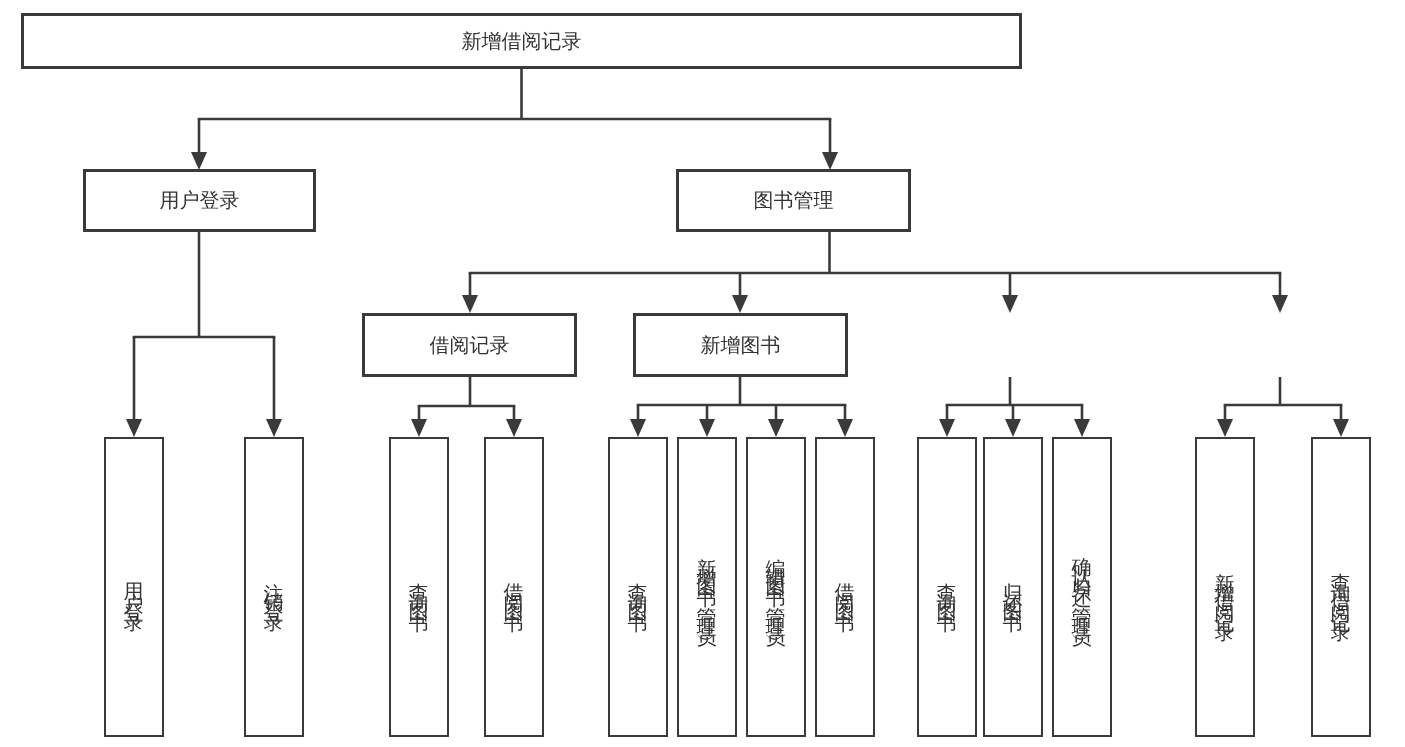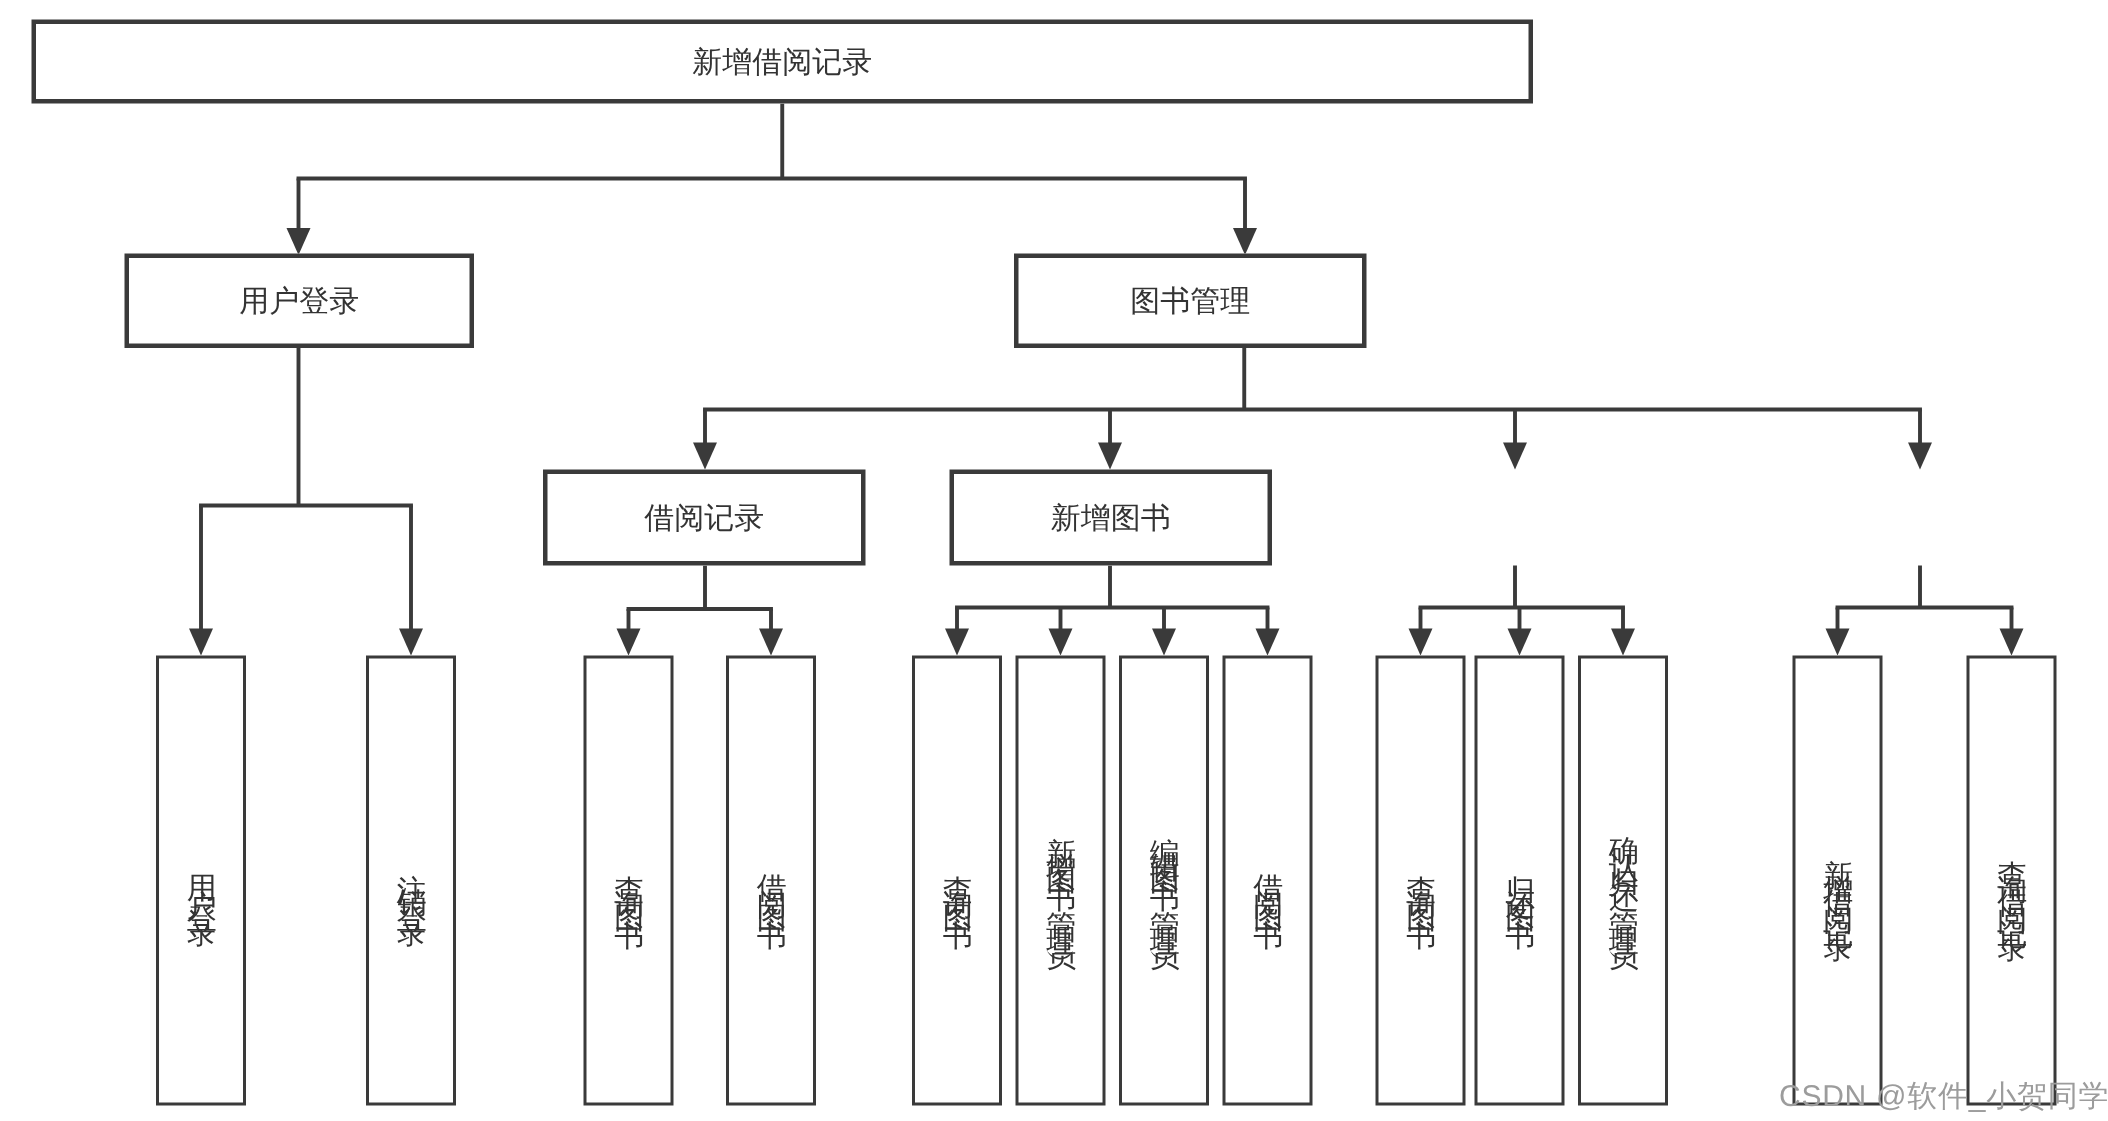--- a/index.html
+++ b/index.html
@@ -170,15 +170,14 @@
     <span class="lbl">确认归还（管理员）</span>
   </div>
 
   <div class="node v leaf" style="left:1195px;top:437px;width:60px;height:300px">
     <span class="lbl">新增借阅记录</span>
   </div>
   <div class="node v leaf" style="left:1311px;top:437px;width:60px;height:300px">
     <span class="lbl">查询借阅记录</span>
   </div>
 
-  <div class="watermark">CSDN @软件_小贺同学</div>
 
 </div>
 
 </body></html>

